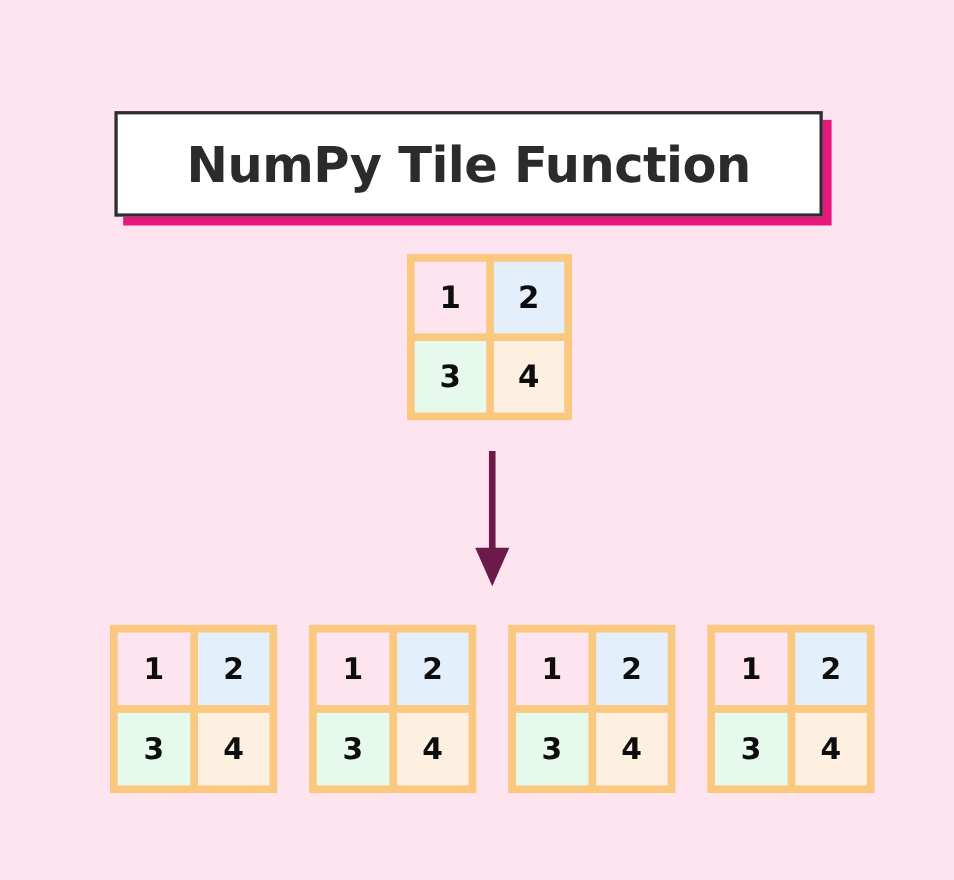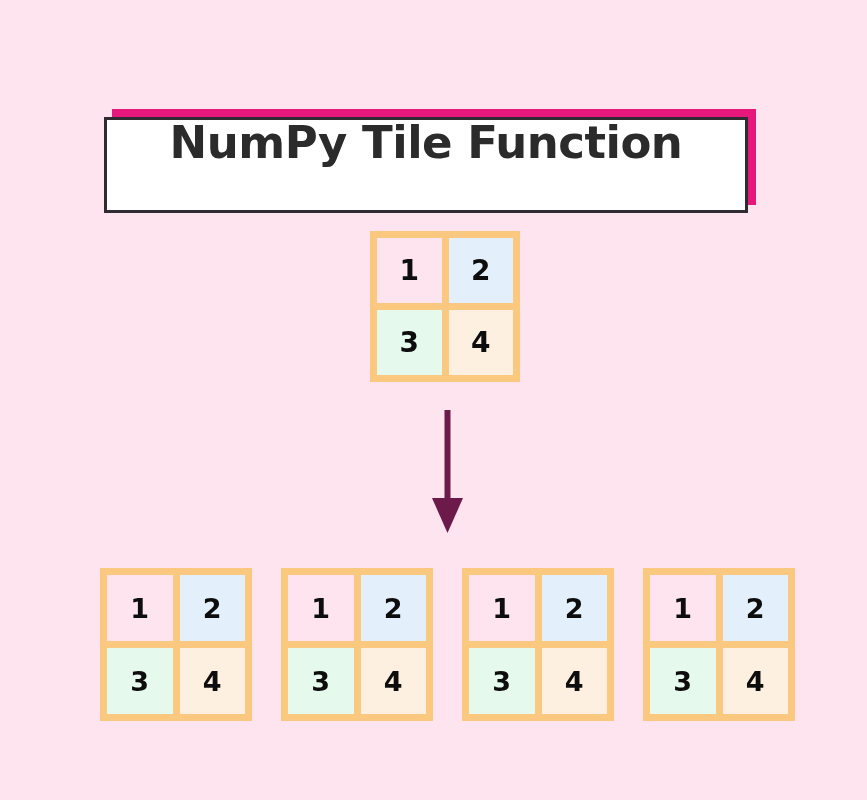--- a/index.html
+++ b/index.html
@@ -27,28 +27,28 @@
     position: absolute;
     left: 8px;
     top: 8px;
     width: 100%;
     height: 100%;
     background: #e6187c;
   }
   #title-box {
     position: absolute;
     left: 0;
-    top: 16px;
+    top: 0;
     width: 100%;
     height: 100%;
     background: #ffffff;
     border: 3px solid #2f2b30;
     box-sizing: border-box;
     display: flex;
-    align-items: flex-start;
+    align-items: center;
     justify-content: center;
   }
   #title-text {
     font-size: 45px;
     font-weight: bold;
     color: #2b2b2b;
     letter-spacing: -0.5px;
     white-space: nowrap;
     line-height: 1;
   }

